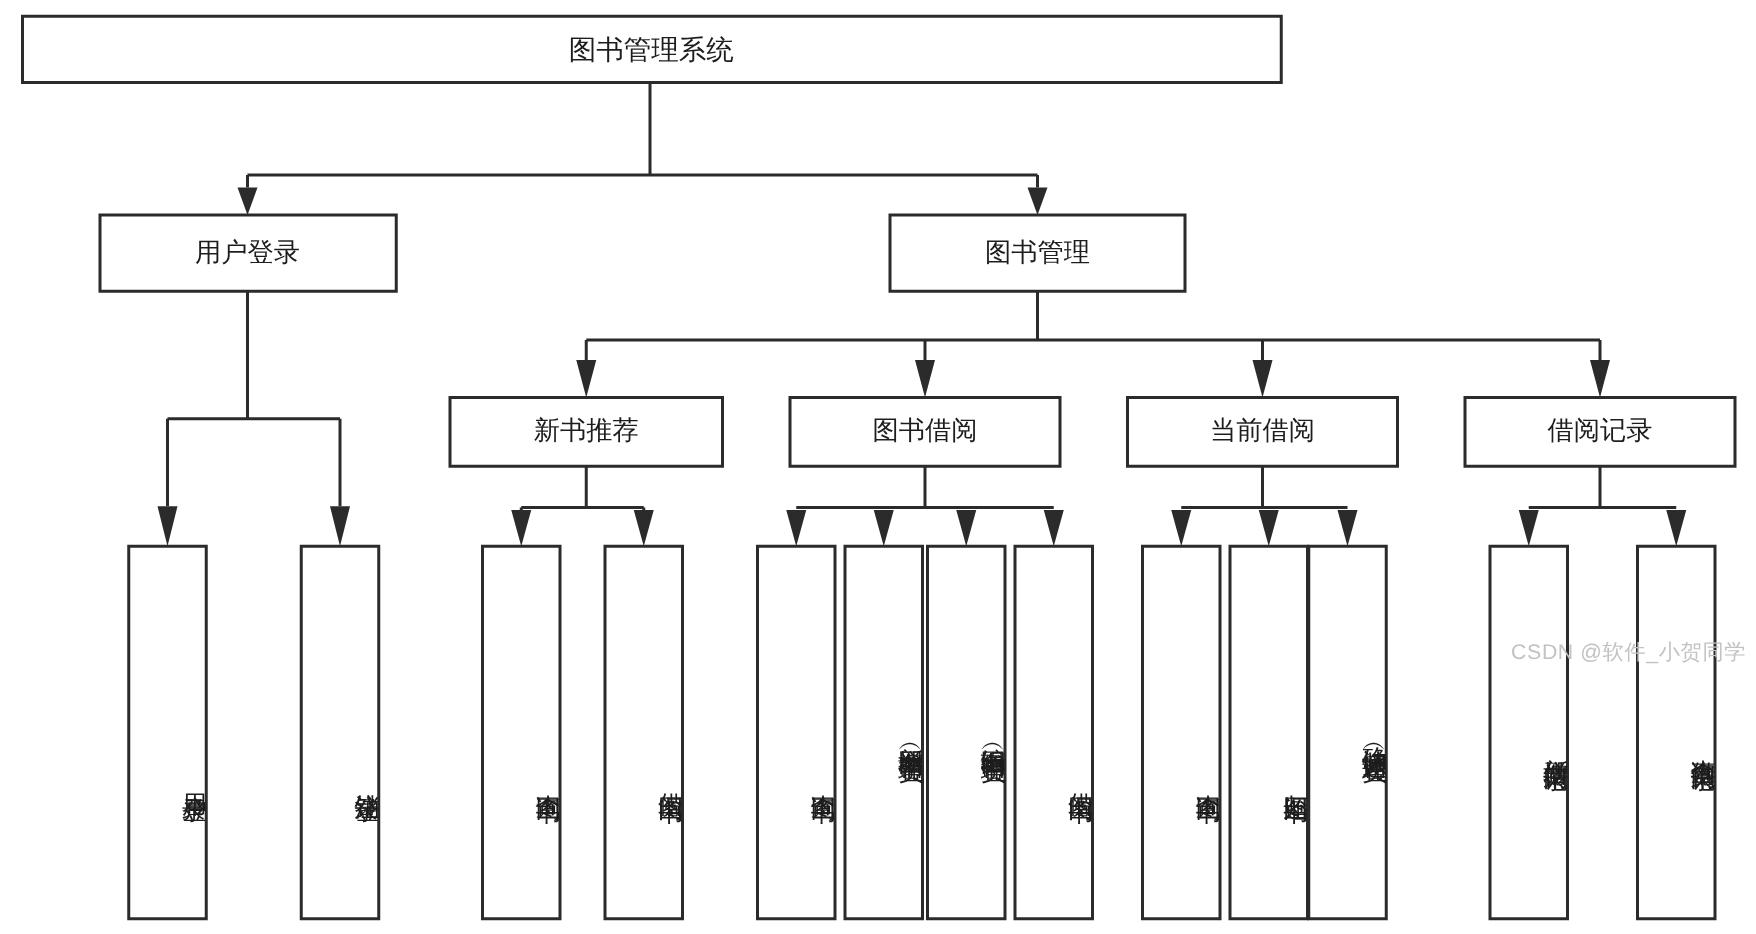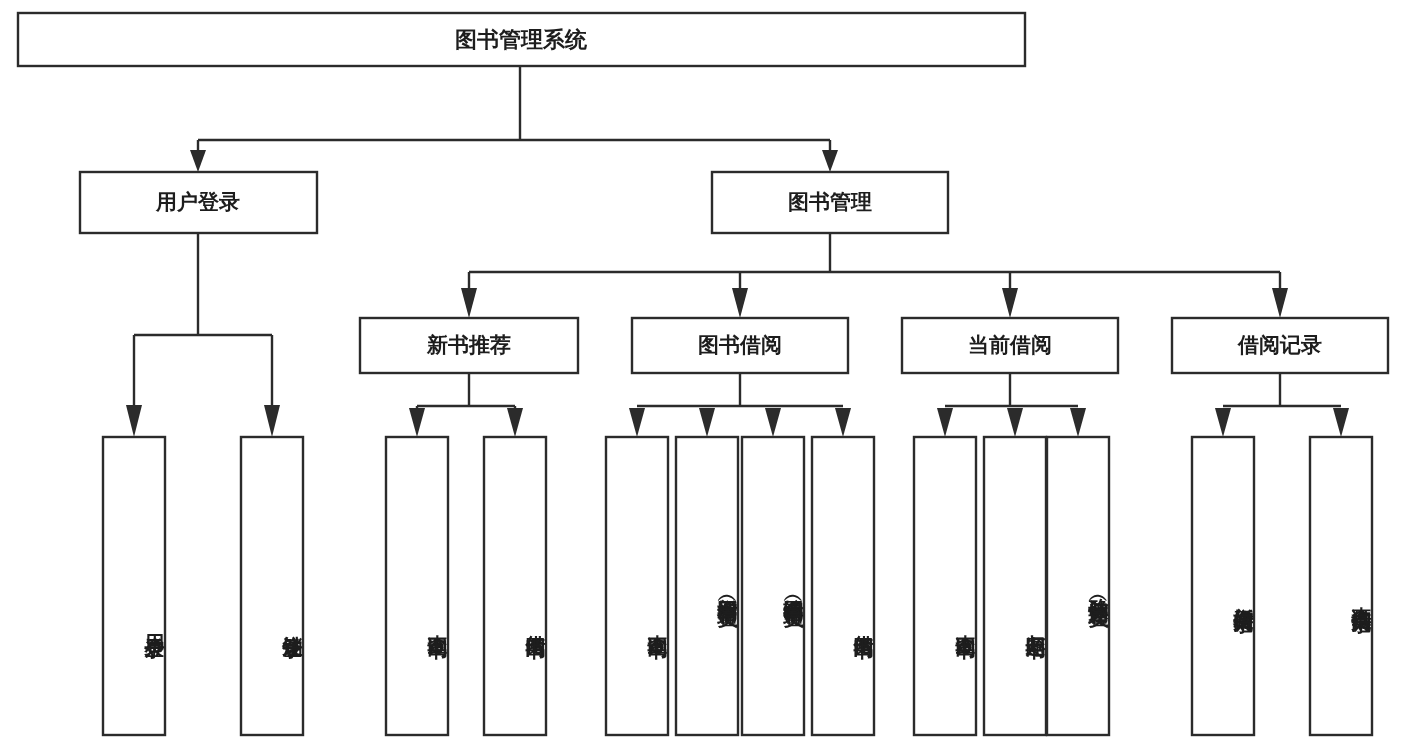--- a/index.html
+++ b/index.html
@@ -12,21 +12,20 @@
     height: 747px;
     font-family: "Liberation Sans", "DejaVu Sans", sans-serif;
     overflow: hidden;
     position: relative;
   }
   #diagram-root {
     position: relative;
     width: 1405px;
     height: 539px;
     background: #ffffff;
-    font-weight: bold;
   }
   svg.diagram-svg {
     position: absolute;
     left: 0;
     top: 0;
     width: 1405px;
     height: 747px;
     display: block;
   }
   .node-box {
@@ -200,13 +199,14 @@
   <div class="vlabel" style="left:606px;  top:508px; width:62px; height:227px;">查询图书</div>
   <div class="vlabel" style="left:676px;  top:443px; width:62px; height:292px;">新增图书（管理员）</div>
   <div class="vlabel" style="left:742px;  top:443px; width:62px; height:292px;">编辑图书（管理员）</div>
   <div class="vlabel" style="left:812px;  top:508px; width:62px; height:227px;">借阅图书</div>
   <div class="vlabel" style="left:914px;  top:508px; width:62px; height:227px;">查询图书</div>
   <div class="vlabel" style="left:984px;  top:508px; width:62px; height:227px;">归还图书</div>
   <div class="vlabel" style="left:1047px; top:443px; width:62px; height:292px;">确认归还（管理员）</div>
   <div class="vlabel" style="left:1192px; top:455px; width:62px; height:280px;">新增借阅记录</div>
   <div class="vlabel" style="left:1310px; top:455px; width:62px; height:280px;">查询借阅记录</div>
 
+  <div class="watermark">CSDN @软件_小贺同学</div>
 </div>
 
 </body></html>

